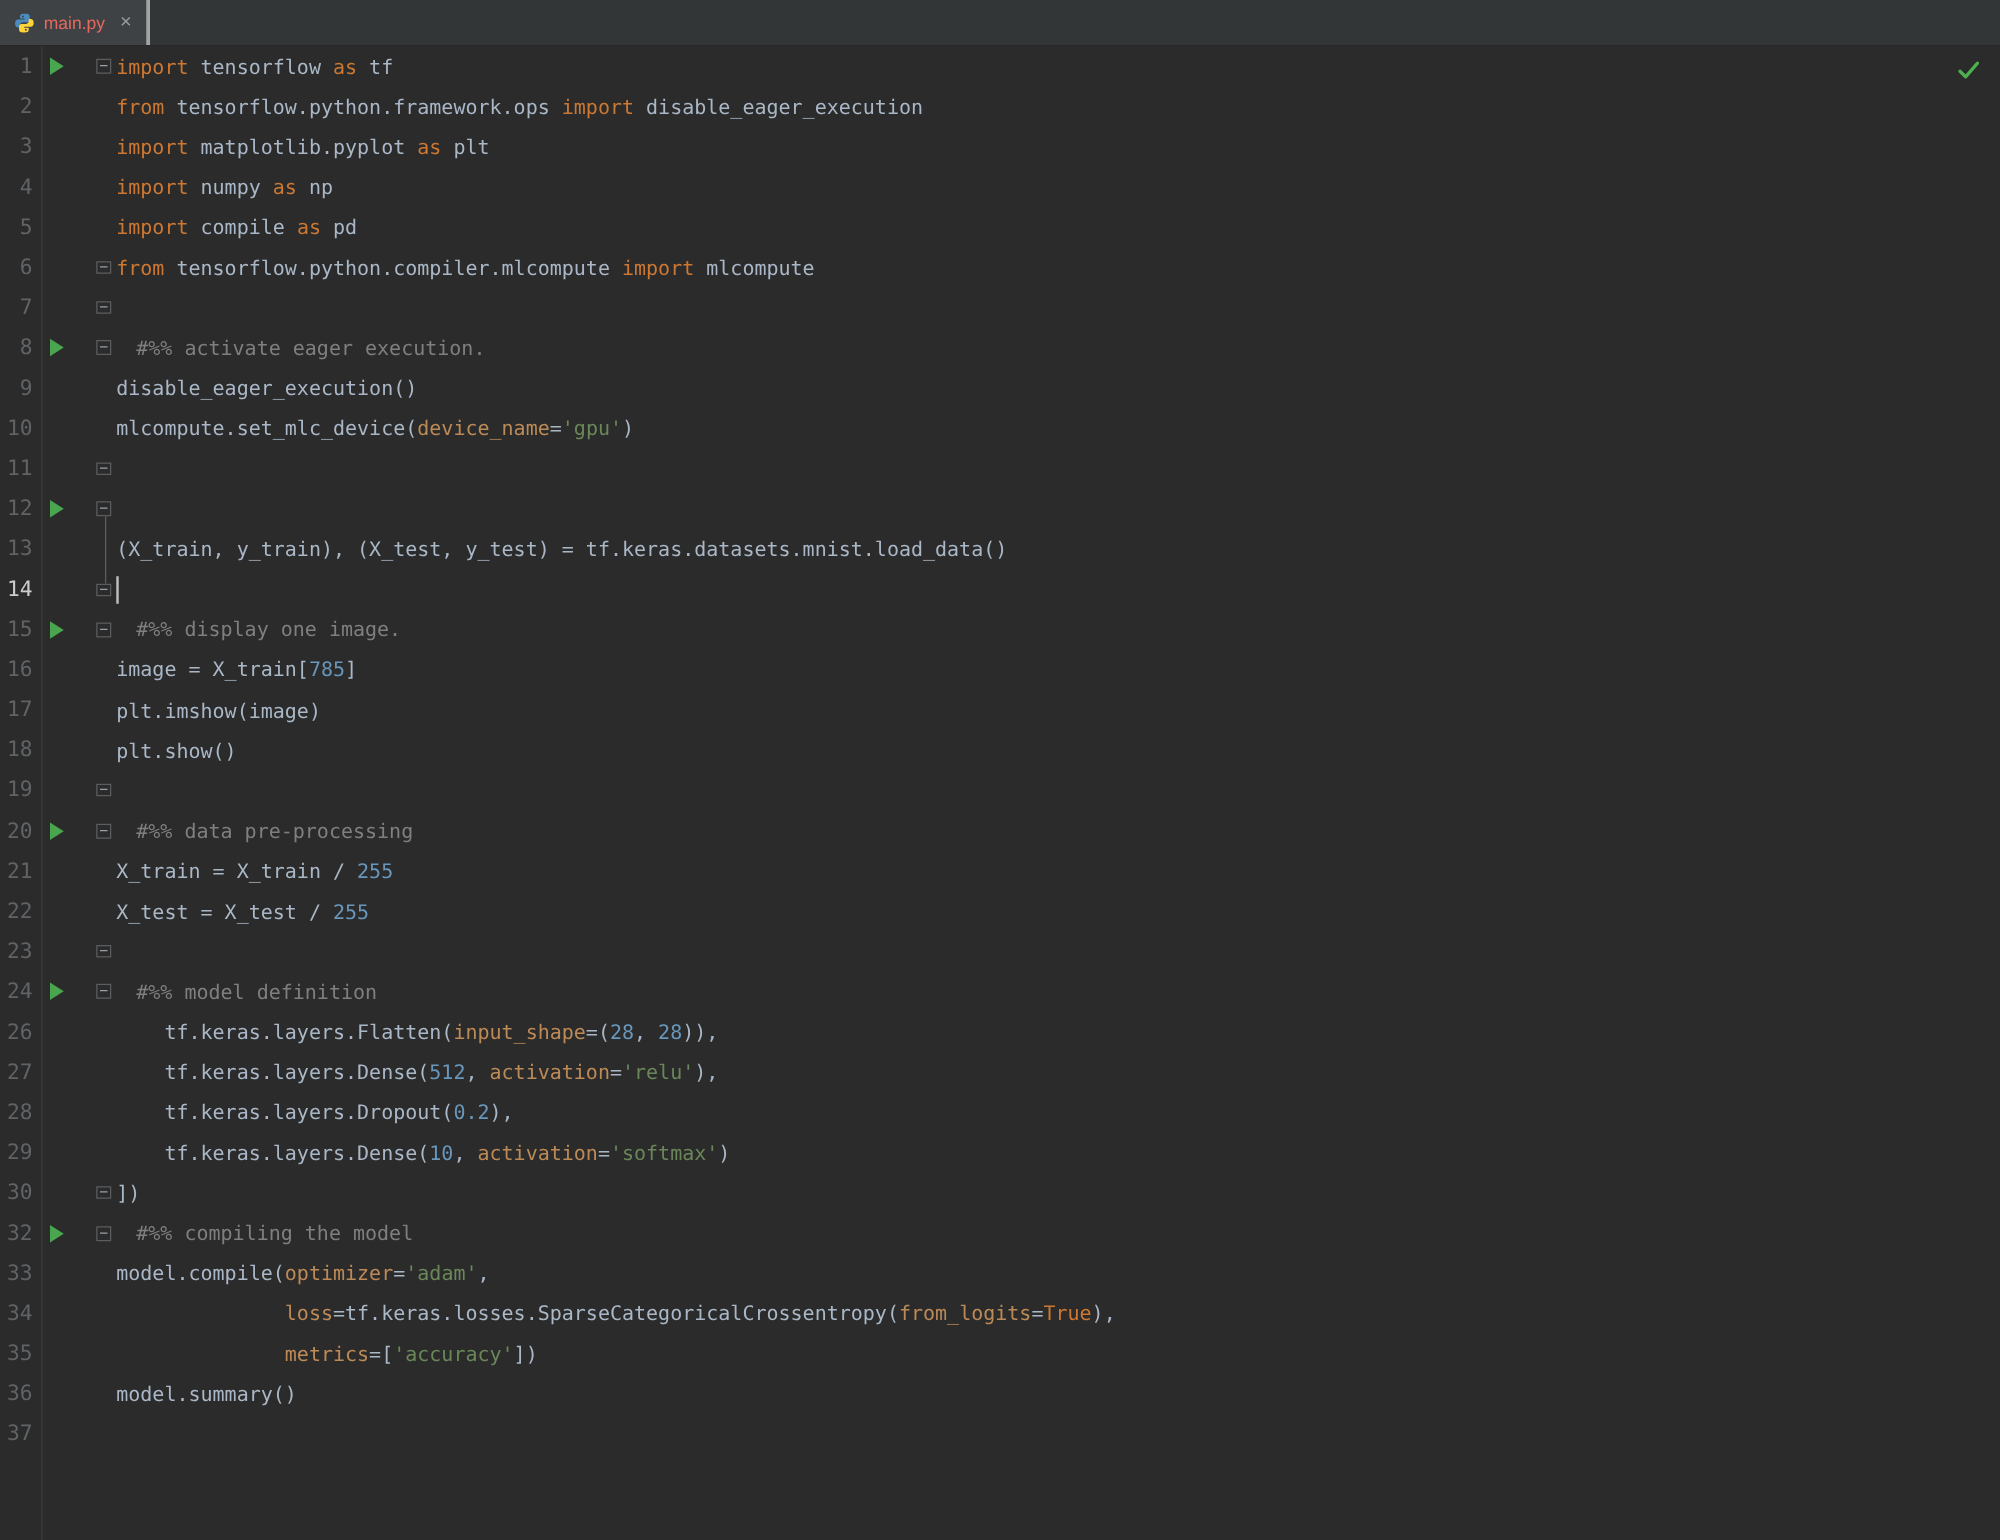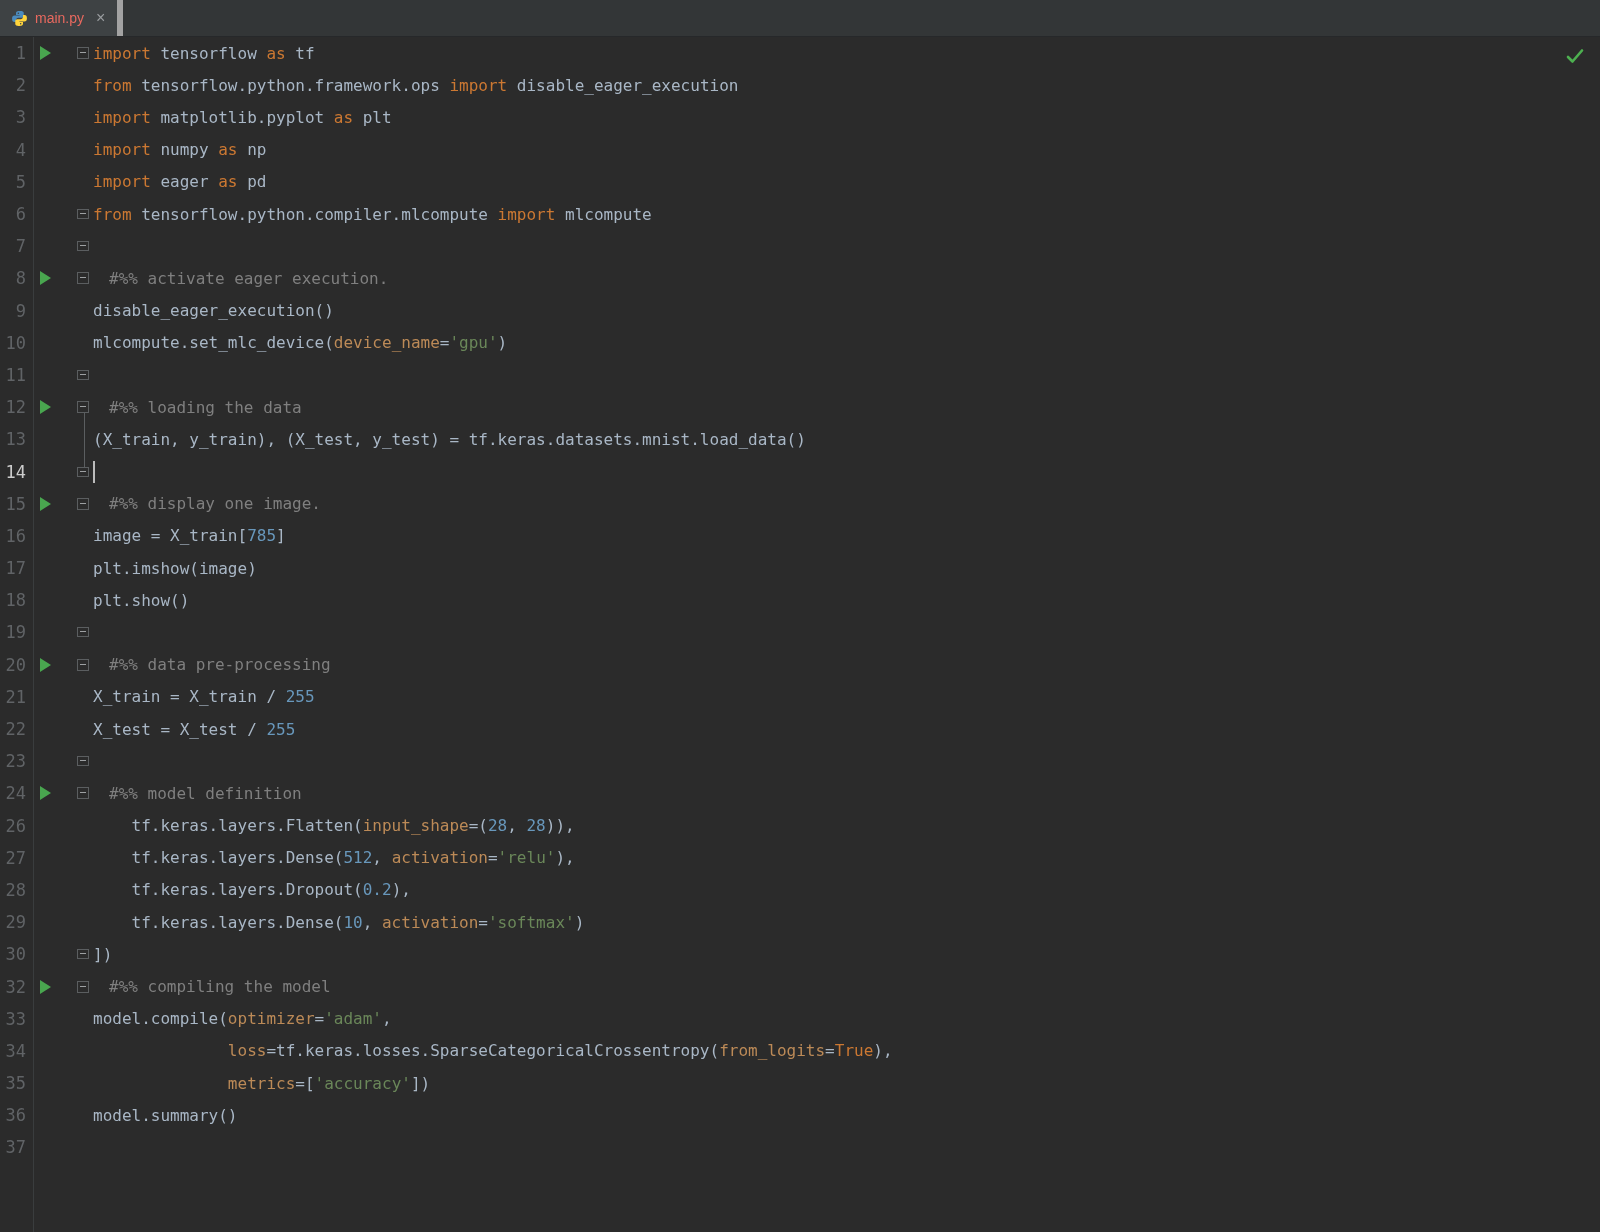--- a/index.html
+++ b/index.html
@@ -16,21 +16,21 @@
     background:var(--tabbar_bg,#333637);
     border-bottom:1px solid #26282a;
     display:flex;align-items:stretch;
     box-sizing:border-box;
   }
   .tab{
     display:flex;align-items:center;
     gap:7px;
     padding:0 12px 0 11px;
     background:var(--tab_bg,#3e4244);
-    border-right:6px solid #a3a3a3;
+    border-right:3px solid #a3a3a3;
   }
   .pyicon{width:17px;height:17px;display:inline-flex;align-items:center;justify-content:center;}
   .tablabel{
     color:var(--tab_text,#e8695f);
     font-family:"Liberation Sans",sans-serif;
     font-size:14px;
   }
   .tabclose{
     color:var(--tab_close,#9a9da0);
     font-family:"Liberation Sans",sans-serif;
@@ -136,28 +136,28 @@
   </div>
 
   <div class="editor">
     <div class="gutter-sep"></div>
     <div class="fold-range-line"></div>
     <div id="lines">
         <div class="row"><div class="ln">1</div><div class="runcol"><span class="tri"></span></div><div class="foldcol"><span class="fm start"></span></div><div class="code"><span class="tok-k">import</span><span class="tok-d"> tensorflow </span><span class="tok-k">as</span><span class="tok-d"> tf</span></div></div>
         <div class="row"><div class="ln">2</div><div class="runcol"></div><div class="foldcol"></div><div class="code"><span class="tok-k">from</span><span class="tok-d"> tensorflow.python.framework.ops </span><span class="tok-k">import</span><span class="tok-d"> disable_eager_execution</span></div></div>
         <div class="row"><div class="ln">3</div><div class="runcol"></div><div class="foldcol"></div><div class="code"><span class="tok-k">import</span><span class="tok-d"> matplotlib.pyplot </span><span class="tok-k">as</span><span class="tok-d"> plt</span></div></div>
         <div class="row"><div class="ln">4</div><div class="runcol"></div><div class="foldcol"></div><div class="code"><span class="tok-k">import</span><span class="tok-d"> numpy </span><span class="tok-k">as</span><span class="tok-d"> np</span></div></div>
-        <div class="row"><div class="ln">5</div><div class="runcol"></div><div class="foldcol"></div><div class="code"><span class="tok-k">import</span><span class="tok-d"> eager </span><span class="tok-k">as</span><span class="tok-d"> pd</span></div></div>
+        <div class="row"><div class="ln">5</div><div class="runcol"></div><div class="foldcol"></div><div class="code"><span class="tok-k">import</span><span class="tok-d"> compile </span><span class="tok-k">as</span><span class="tok-d"> pd</span></div></div>
         <div class="row"><div class="ln">6</div><div class="runcol"></div><div class="foldcol"><span class="fm end"></span></div><div class="code"><span class="tok-k">from</span><span class="tok-d"> tensorflow.python.compiler.mlcompute </span><span class="tok-k">import</span><span class="tok-d"> mlcompute</span></div></div>
         <div class="row"><div class="ln">7</div><div class="runcol"></div><div class="foldcol"><span class="fm end"></span></div><div class="code"></div></div>
         <div class="row"><div class="ln">8</div><div class="runcol"><span class="tri"></span></div><div class="foldcol"><span class="fm start"></span></div><div class="code"><span class="tok-c">#%% activate eager execution.</span></div></div>
         <div class="row"><div class="ln">9</div><div class="runcol"></div><div class="foldcol"></div><div class="code"><span class="tok-d">disable_eager_execution()</span></div></div>
         <div class="row"><div class="ln">10</div><div class="runcol"></div><div class="foldcol"></div><div class="code"><span class="tok-d">mlcompute.set_mlc_device(</span><span class="tok-a">device_name</span><span class="tok-d">=</span><span class="tok-s">'gpu'</span><span class="tok-d">)</span></div></div>
         <div class="row"><div class="ln">11</div><div class="runcol"></div><div class="foldcol"><span class="fm end"></span></div><div class="code"></div></div>
-        <div class="row"><div class="ln">12</div><div class="runcol"><span class="tri"></span></div><div class="foldcol"><span class="fm start"></span></div><div class="code"><span class="tok-c">#%% loading the data</span></div></div>
+        <div class="row"><div class="ln">12</div><div class="runcol"><span class="tri"></span></div><div class="foldcol"><span class="fm start"></span></div></div>
         <div class="row"><div class="ln">13</div><div class="runcol"></div><div class="foldcol"></div><div class="code"><span class="tok-d">(X_train, y_train), (X_test, y_test) = tf.keras.datasets.mnist.load_data()</span></div></div>
         <div class="row current"><div class="ln current">14</div><div class="runcol"></div><div class="foldcol"><span class="fm end"></span></div><div class="code"><span class="caret"></span></div></div>
         <div class="row"><div class="ln">15</div><div class="runcol"><span class="tri"></span></div><div class="foldcol"><span class="fm start"></span></div><div class="code"><span class="tok-c">#%% display one image.</span></div></div>
         <div class="row"><div class="ln">16</div><div class="runcol"></div><div class="foldcol"></div><div class="code"><span class="tok-d">image = X_train[</span><span class="tok-n">785</span><span class="tok-d">]</span></div></div>
         <div class="row"><div class="ln">17</div><div class="runcol"></div><div class="foldcol"></div><div class="code"><span class="tok-d">plt.imshow(image)</span></div></div>
         <div class="row"><div class="ln">18</div><div class="runcol"></div><div class="foldcol"></div><div class="code"><span class="tok-d">plt.show()</span></div></div>
         <div class="row"><div class="ln">19</div><div class="runcol"></div><div class="foldcol"><span class="fm end"></span></div><div class="code"></div></div>
         <div class="row"><div class="ln">20</div><div class="runcol"><span class="tri"></span></div><div class="foldcol"><span class="fm start"></span></div><div class="code"><span class="tok-c">#%% data pre-processing</span></div></div>
         <div class="row"><div class="ln">21</div><div class="runcol"></div><div class="foldcol"></div><div class="code"><span class="tok-d">X_train = X_train / </span><span class="tok-n">255</span></div></div>
         <div class="row"><div class="ln">22</div><div class="runcol"></div><div class="foldcol"></div><div class="code"><span class="tok-d">X_test = X_test / </span><span class="tok-n">255</span></div></div>

